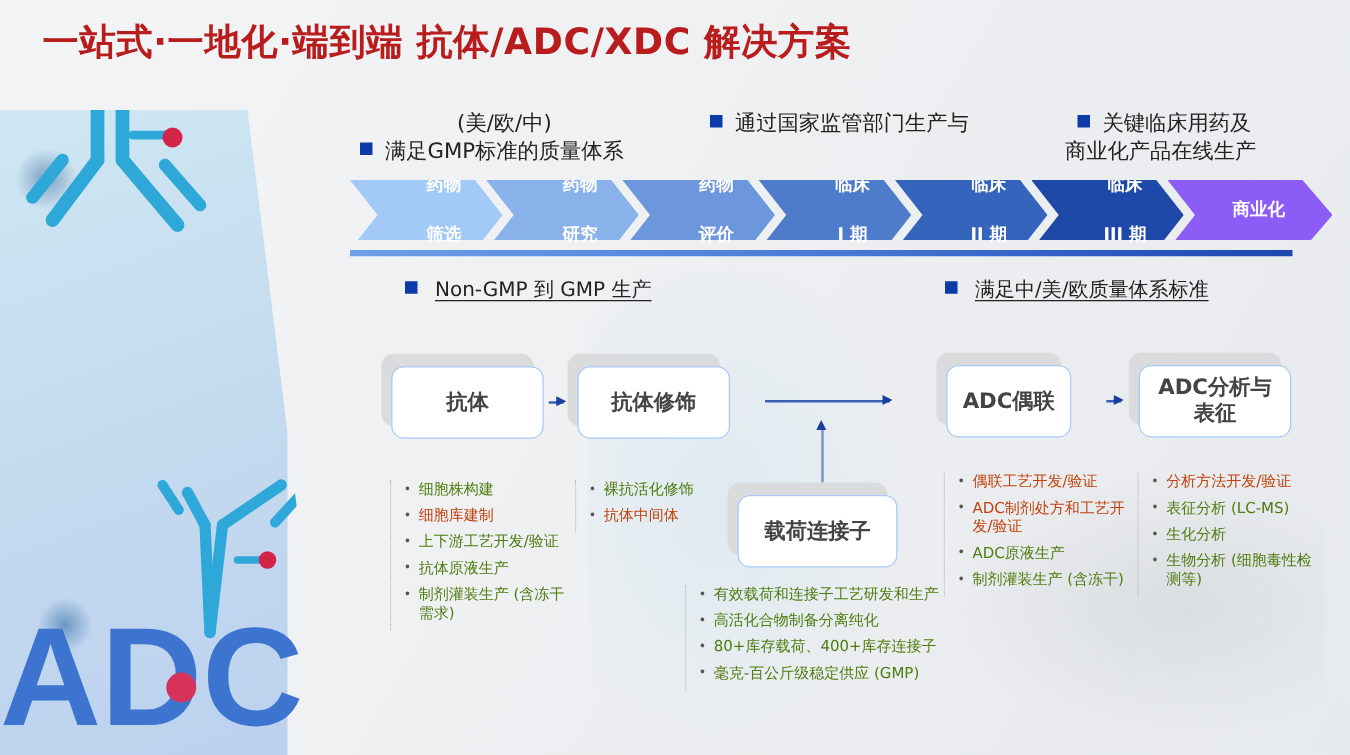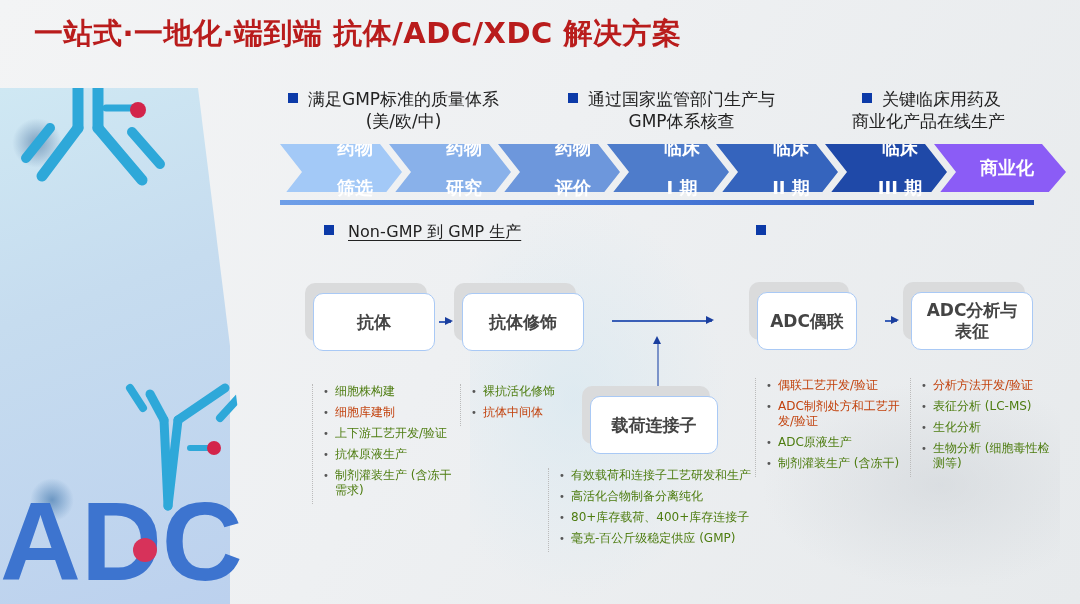--- a/index.html
+++ b/index.html
@@ -28,21 +28,21 @@
   .panel-shadow-blob { position:absolute; left:12px; top:30px; width:50px; height:50px; border-radius:50%; background: radial-gradient(circle, rgba(90,130,170,0.7), rgba(90,130,170,0) 70%); }
   .panel-shadow-blob2 { position:absolute; left:30px; top:390px; width:44px; height:44px; border-radius:50%; background: radial-gradient(circle, rgba(80,130,180,0.75), rgba(80,130,180,0) 70%); }
   .goal { position:absolute; font-size:17px; color:#222; text-align:center; line-height:22px; white-space:nowrap; }
   .sq { display:inline-block; width:10px; height:10px; background:#0c3aa8; margin-right:10px; vertical-align: 2px; }
 
   
   .chevrons { position:absolute; left:280px; top:144px; width:790px; height:56px; }
   .chev {
     position:absolute; top:0; height:48px; width:122px;
     display:flex; align-items:center; justify-content:center;
-    color:#fff; font-size:18px; font-weight:bold; line-height:20px; text-align:center;
+    color:#fff; font-size:14px; font-weight:bold; line-height:20px; text-align:center;
     clip-path: polygon(0 0, 100px 0, 122px 28px, 100px 56px, 0 56px, 22px 28px);
   }
   .chev span { display:block; padding-left:14px; }
   .chev-bar { position:absolute; left:280px; top:200px; width:754px; height:5px;
     background: linear-gradient(90deg, #6f9fe8, #4a7ad8 50%, #1c45b0); }
 
   
   .section-h { position:absolute; font-size:16px; color:#222; text-decoration: underline; text-underline-offset:3px; white-space:nowrap; }
 
   
@@ -97,26 +97,25 @@
       <line x1="242" y1="306" x2="220" y2="330" stroke-width="8"></line>
       <line x1="190" y1="360" x2="212" y2="360" stroke-width="6"></line>
     </g>
     <circle cx="214" cy="360" r="7" fill="#d3244a"></circle>
     <text x="0" y="492" font-family="Liberation Sans, sans-serif" font-weight="bold" font-size="112" fill="#3d74cf">ADC</text>
     <circle cx="145" cy="462" r="12" fill="#d7325a"></circle>
   </svg>
 </div>
 
 <div class="goal" style="left:288px;top:88px;">
+  <div style="padding-left:20px">(美/欧/中)</div>
   <div><span class="sq"></span><span>满足GMP标准的质量体系</span></div>
-  <div style="padding-left:20px">(美/欧/中)</div>
 </div>
 <div class="goal" style="left:568px;top:88px;">
   <div><span class="sq"></span><span>通过国家监管部门生产与</span></div>
-  <div style="padding-left:20px">GMP体系核查</div>
 </div>
 <div class="goal" style="left:858px;top:88px;">
   <div><span class="sq"></span><span>关键临床用药及</span></div>
   <div style="margin-left:-6px">商业化产品在线生产</div>
 </div>
 
 <div class="chevrons">
   <div class="chev" style="left:0;background:#a3c9f7;">
       <span><span>药物</span><br><span>筛选</span></span>
     </div>
@@ -135,21 +134,21 @@
   <div class="chev" style="left:545px;background:#1f49a8;">
       <span><span>临床</span><br><span>III 期</span></span>
     </div>
   <div class="chev" style="left:654px;width:132px;background:#8b5cf6;clip-path:polygon(0 0,108px 0,132px 28px,108px 56px,0 56px,22px 28px);">
       <span>商业化</span>
     </div>
 </div>
 <div class="chev-bar"></div>
 
 <div class="section-h" style="left:324px;top:222px;"><span class="sq" style="margin-right:14px"></span><span>Non-GMP 到 GMP 生产</span></div>
-<div class="section-h" style="left:756px;top:222px;"><span class="sq" style="margin-right:14px"></span></div>
+<div class="section-h" style="left:756px;top:222px;"><span class="sq" style="margin-right:14px"></span><span>满足中/美/欧质量体系标准</span></div>
 
 <div class="box-wrap" style="left:313px;top:293px;width:122px;height:58px;">
   <div class="box-shadow"></div>
   <div class="box">抗体</div>
 </div>
 <div class="arrow-h" style="left:439px;top:321px;width:12px;"></div>
 <div class="box-wrap" style="left:462px;top:293px;width:122px;height:58px;">
   <div class="box-shadow"></div>
   <div class="box">抗体修饰</div>
 </div>

